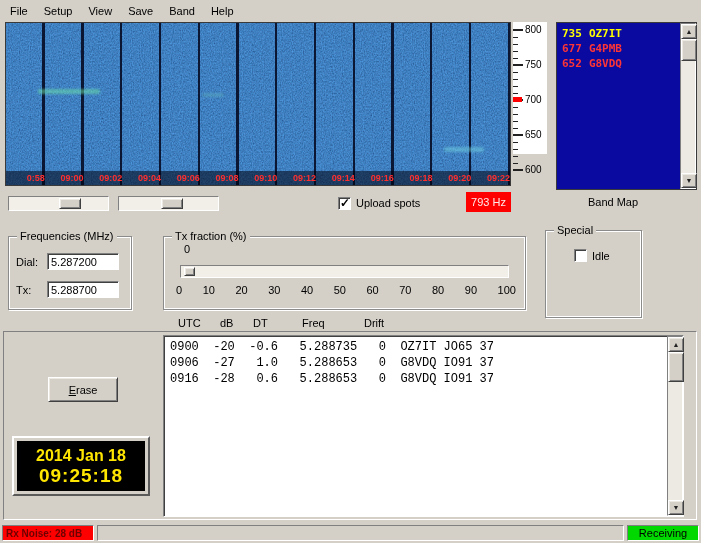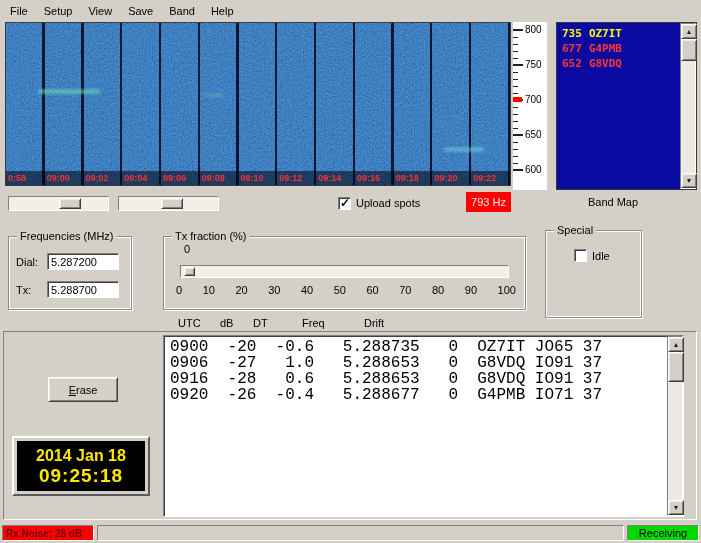--- a/index.html
+++ b/index.html
@@ -14,33 +14,33 @@
   
   .sunken-soft { border: 1px solid; border-color: #808080 #ffffff #ffffff #808080; }
   .sunken-deep { border: 1px solid; border-color: #808080 #ffffff #ffffff #808080; box-shadow: inset 1px 1px 0 #404040; }
   .raised { background: #d4d0c8; border: 1px solid; border-color: #ffffff #404040 #404040 #ffffff; box-shadow: inset 1px 1px 0 #ece9e2, inset -1px -1px 0 #808080; }
 
   
   .menu-bar { position: absolute; top: 0; left: 0; right: 0; height: 19px; display: flex; align-items: flex-end; padding-left: 2px; }
   .menu-item { padding: 2px 8px; cursor: default; }
 
   
-  .waterfall { position: absolute; left: 5px; top: 22px; width: 506px; height: 164px; border: 1px solid #3a3a3a; overflow: hidden; background: #0d1c52; }
+  .waterfall { position: absolute; left: 5px; top: 22px; width: 506px; height: 164px; border: 1px solid #3a3a3a; overflow: hidden; background: #0d1c52; text-align: right; }
   .wf-noise { position: absolute; left: 0; top: 0; width: 100%; height: 100%; }
   .wf-separators { position: absolute; left: 0; top: 0; right: 0; bottom: 0;
     background: repeating-linear-gradient(to right, transparent 0px 36.5px, rgba(2,4,26,0.85) 36.5px 38.77px); }
   .wf-trace { position: absolute; border-radius: 2px; filter: blur(1px); }
   .trace-1 { left: 32px; top: 66px; width: 62px; height: 5px; background: rgba(110,230,170,0.50); }
   .trace-2 { left: 438px; top: 124px; width: 40px; height: 5px; background: rgba(120,220,230,0.45); }
   .trace-3 { left: 196px; top: 70px; width: 22px; height: 4px; background: rgba(110,200,190,0.30); }
   .wf-times { position: absolute; left: 0; right: 0; bottom: 0; height: 14px; display: flex; background: rgba(2,3,18,0.55); }
   .wf-time { flex: 0 0 38.77px; font-size: 9px; font-weight: bold; color: #ff2f2f; padding: 2px 0 0 2px; white-space: nowrap; }
 
   
-  .freq-scale { position: absolute; left: 513px; top: 22px; width: 34px; height: 168px; background: #ffffff; }
+  .freq-scale { position: absolute; left: 513px; top: 22px; width: 34px; height: 132px; background: #ffffff; }
   .fs-ticks { position: absolute; left: 0; top: 8px; height: 141px; width: 5px;
     background: repeating-linear-gradient(to bottom, #222 0 1px, transparent 1px 7px); }
   .fs-labels { position: absolute; left: 0; top: 0; right: 0; bottom: 0; }
   .fs-label { position: absolute; left: 12px; width: 22px; height: 12px; font-size: 10px; }
   .fs-label::before { content: ""; position: absolute; left: -12px; top: 5px; width: 10px; height: 2px; background: #222; }
   .fs-label:nth-of-type(1) { top: 2px; }
   .fs-label:nth-of-type(2) { top: 37px; }
   .fs-label:nth-of-type(3) { top: 72px; }
   .fs-label:nth-of-type(4) { top: 107px; }
   .fs-label:nth-of-type(5) { top: 142px; }
@@ -114,21 +114,21 @@
   .bottom-panel { position: absolute; left: 3px; top: 331px; width: 694px; height: 189px; background: #d4d0c8; }
   .erase-btn { position: absolute; left: 44px; top: 45px; width: 70px; height: 25px; }
   .clock { position: absolute; left: 8px; top: 104px; width: 138px; height: 60px; background: #d4d0c8; padding: 3px;
     border: 2px solid; border-color: #ffffff #5a5a5a #5a5a5a #ffffff; }
   .clock-inner { width: 100%; height: 100%; background: #000; color: #ffe600; display: flex; flex-direction: column; align-items: center; justify-content: center; }
   .clock-date { font-size: 16px; font-weight: bold; line-height: 19px; }
   .clock-time { font-size: 19px; font-weight: bold; line-height: 21px; letter-spacing: 1px; }
 
   .decode-area { position: absolute; left: 159px; top: 3px; width: 521px; height: 182px; background: #fff; }
   .decode-lines { position: absolute; left: 6px; top: 3px; right: 20px;
-    font-family: "Liberation Mono", "DejaVu Sans Mono", monospace; font-size: 16px; line-height: 16px; color: #000; }
+    font-family: "Liberation Mono", "DejaVu Sans Mono", monospace; font-size: 12px; line-height: 16px; color: #000; }
   .decode-line { white-space: nowrap; }
   .decode-line span { display: inline-block; }
   .c-utc { width: 4ch; }
   .c-db { width: 5ch; text-align: right; }
   .c-dt { width: 6ch; text-align: right; }
   .c-freq { width: 11ch; text-align: right; }
   .c-drift { width: 4ch; text-align: right; }
   .c-msg { padding-left: 2ch; }
 
   
@@ -345,23 +345,20 @@
           </div>
 
           <div class="decode-line">
             <span class="c-utc">0906</span><span class="c-db">-27</span><span class="c-dt">1.0</span><span class="c-freq">5.288653</span><span class="c-drift">0</span><span class="c-msg">G8VDQ IO91 37</span>
           </div>
 
           <div class="decode-line">
             <span class="c-utc">0916</span><span class="c-db">-28</span><span class="c-dt">0.6</span><span class="c-freq">5.288653</span><span class="c-drift">0</span><span class="c-msg">G8VDQ IO91 37</span>
           </div>
 
-          <div class="decode-line">
-            <span class="c-utc">0920</span><span class="c-db">-26</span><span class="c-dt">-0.4</span><span class="c-freq">5.288677</span><span class="c-drift">0</span><span class="c-msg">G4PMB IO71 37</span>
-          </div>
         </div>
       <div class="scrollbar da-scroll sunken-soft">
         <div class="sb-btn raised" style="top:0;">
             <span class="sb-arrow">▲</span>
           </div>
         <div class="sb-thumb raised"></div>
         <div class="sb-btn raised" style="bottom:0;top:auto;">
             <span class="sb-arrow">▼</span>
           </div>
       </div>

